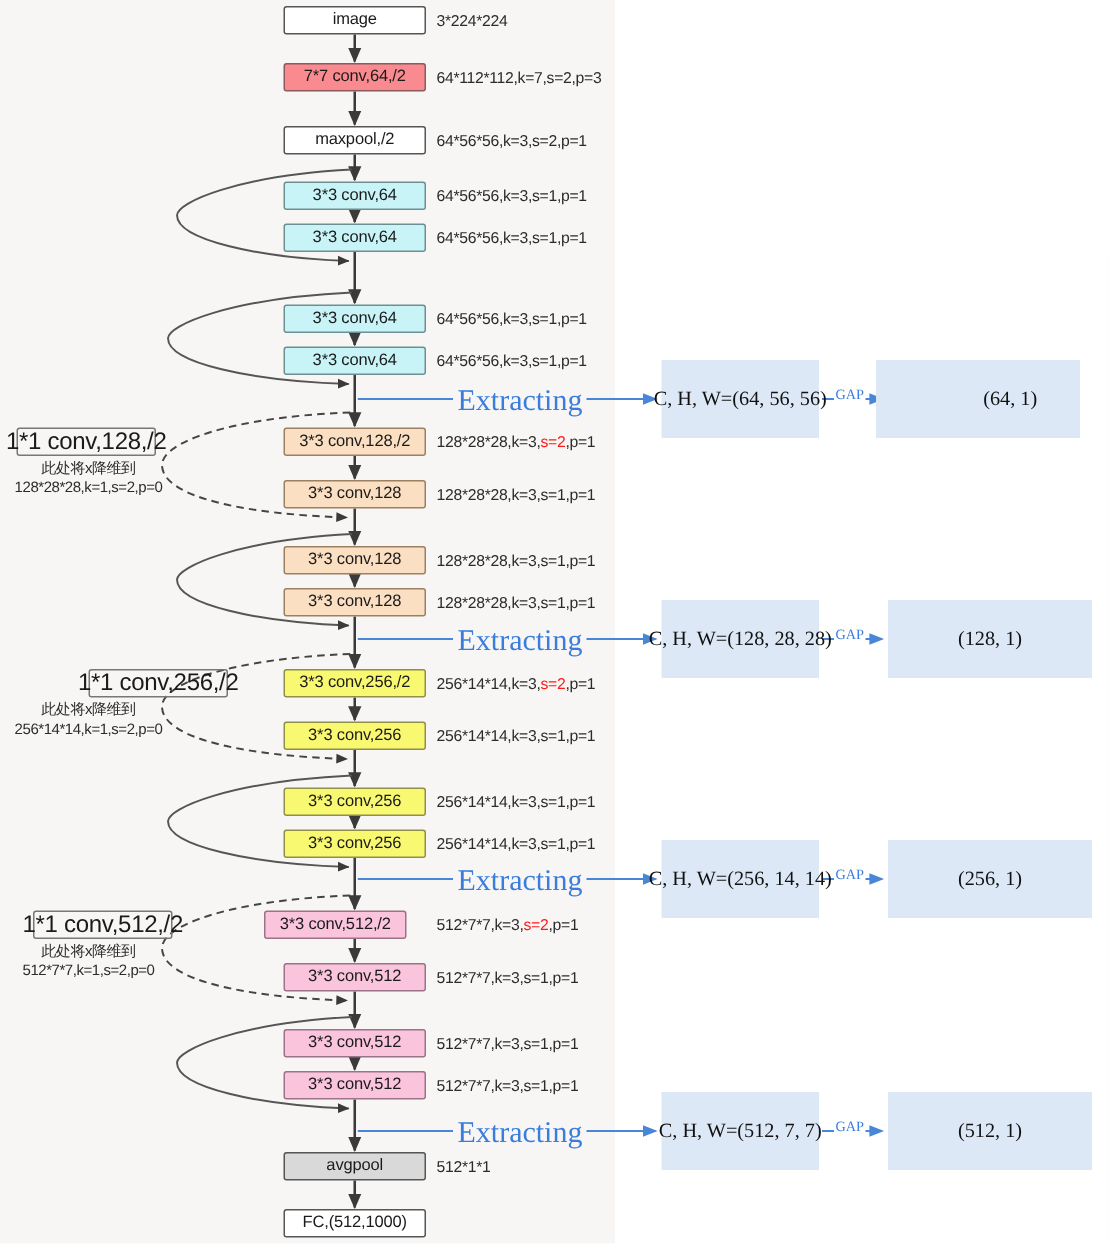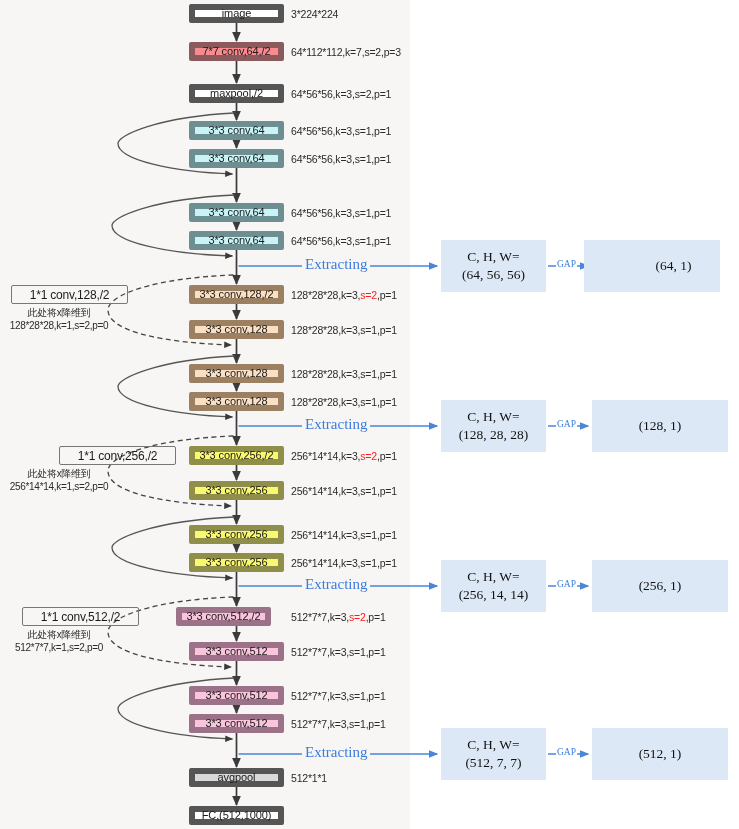--- a/index.html
+++ b/index.html
@@ -17,21 +17,21 @@
   
   #band {
     position: absolute; left: 0; top: 0;
     width: 410px; height: 829px;
     background: #f7f6f4;
   }
   #wires { position: absolute; left:0; top:0; width:739px; height:829px; }
 
   .node {
     position: absolute;
-    border: 6px solid #8b5cf6;
+    border: 1px solid #8b5cf6;
     border-radius: 2px;
     font-size: 11px;
     color: #1a1a1a;
     display: flex; align-items: center; justify-content: center;
     text-align: center;
     line-height: 1;
     letter-spacing: -0.1px;
     white-space: nowrap;
   }
   .node.plain  { background: #ffffff; border-color: #555; }
@@ -48,59 +48,59 @@
     color: #2b2b2b;
     white-space: nowrap;
     line-height: 1;
     letter-spacing: -0.2px;
   }
   .dim .hot { color: #ff1a1a; }
 
   
   .sidebox {
     position: absolute;
-    width: 117px; height: 19px;
+    width: 93px; height: 19px;
     border: 1px solid #777;
     border-radius: 2px;
-    font-size: 12px;
+    font-size: 16px;
     color: #1a1a1a;
     display: flex; align-items: center; justify-content: center;
     white-space: nowrap;
     letter-spacing: -0.2px;
   }
   .sidecap {
     position: absolute;
     width: 150px;
     font-size: 10px;
     color: #2b2b2b;
     text-align: center;
     line-height: 1.25;
     white-space: nowrap;
     letter-spacing: -0.3px;
   }
 
   
   .extract-label {
     position: absolute;
     font-family: "Liberation Serif", serif;
-    font-size: 15px;
+    font-size: 20px;
     color: #3b7ddd;
     background: #f7f6f4;
     padding: 0 3px;
     line-height: 1;
     white-space: nowrap;
   }
   .chw {
     position: absolute;
     width: 105px; height: 52px;
     background: #dde8f6;
     font-family: "Liberation Serif", serif;
     font-size: 13.5px;
     color: #111;
-    display: flex; flex-direction: column;
+    display: flex; flex-direction: row;
     align-items: center; justify-content: center;
     line-height: 1.35;
     white-space: nowrap;
   }
   .gapbox {
     position: absolute;
     width: 136px; height: 52px;
     background: #dde8f6;
     font-family: "Liberation Serif", serif;
     font-size: 13.5px;

